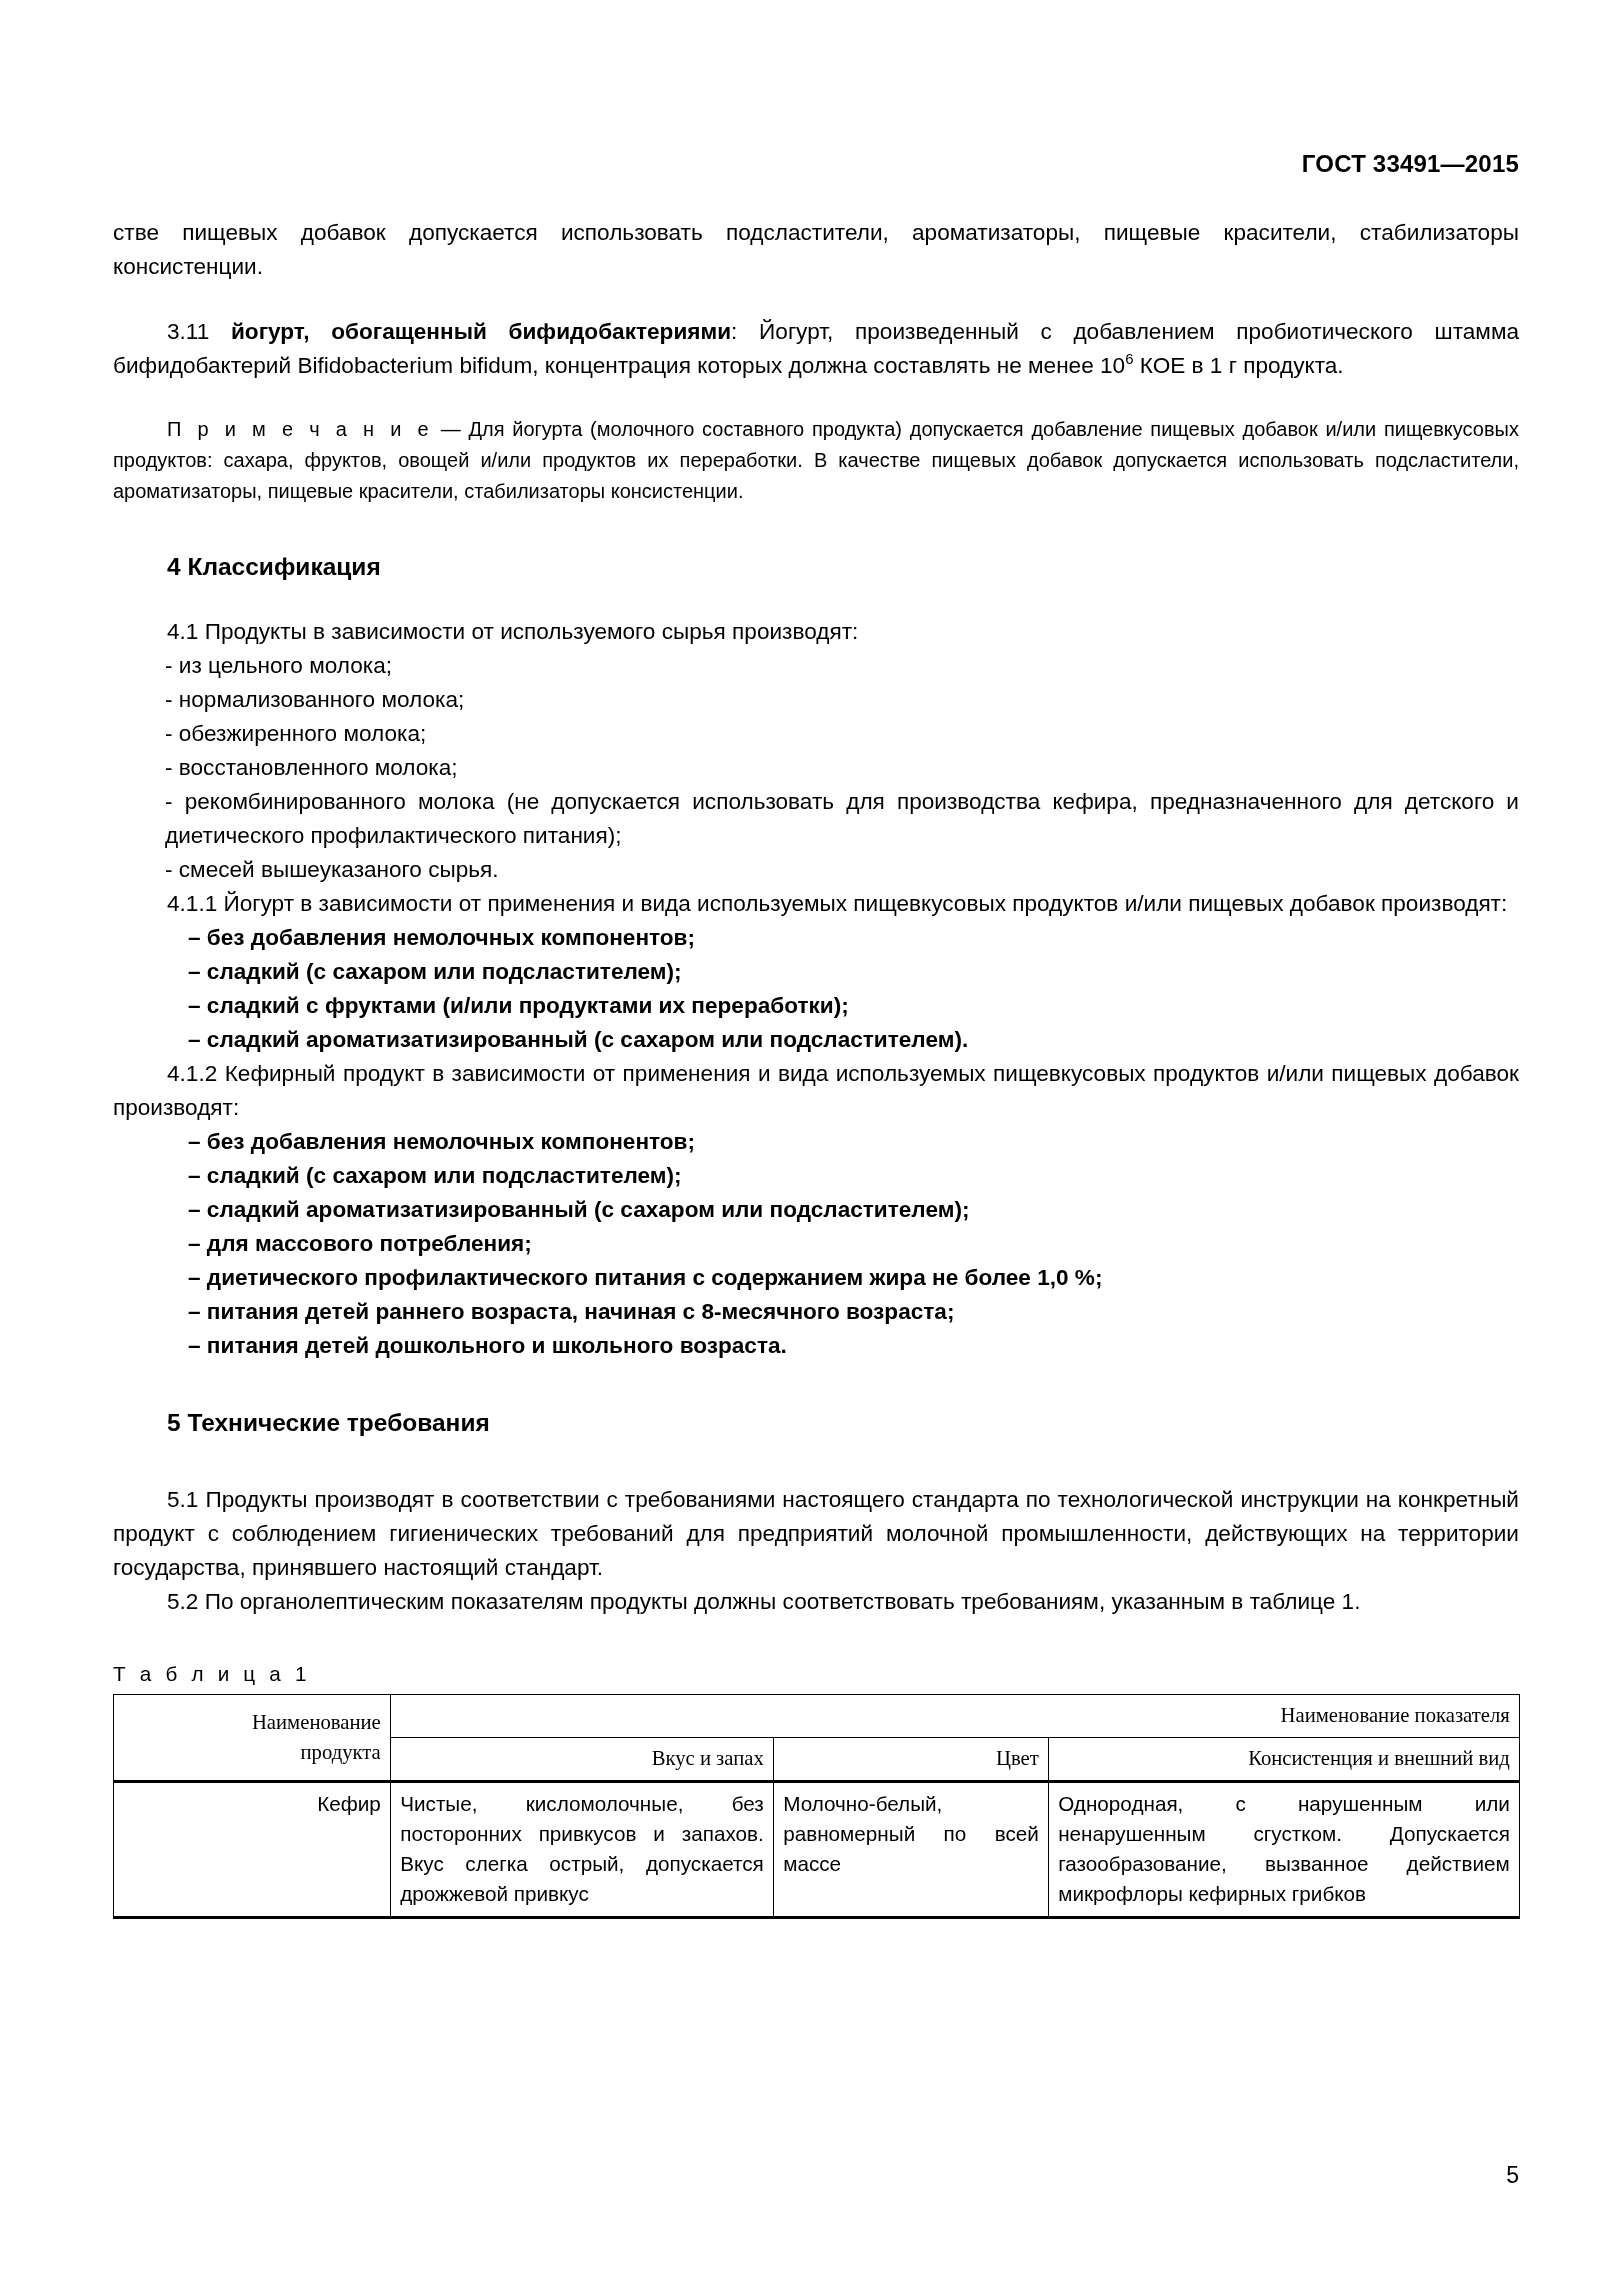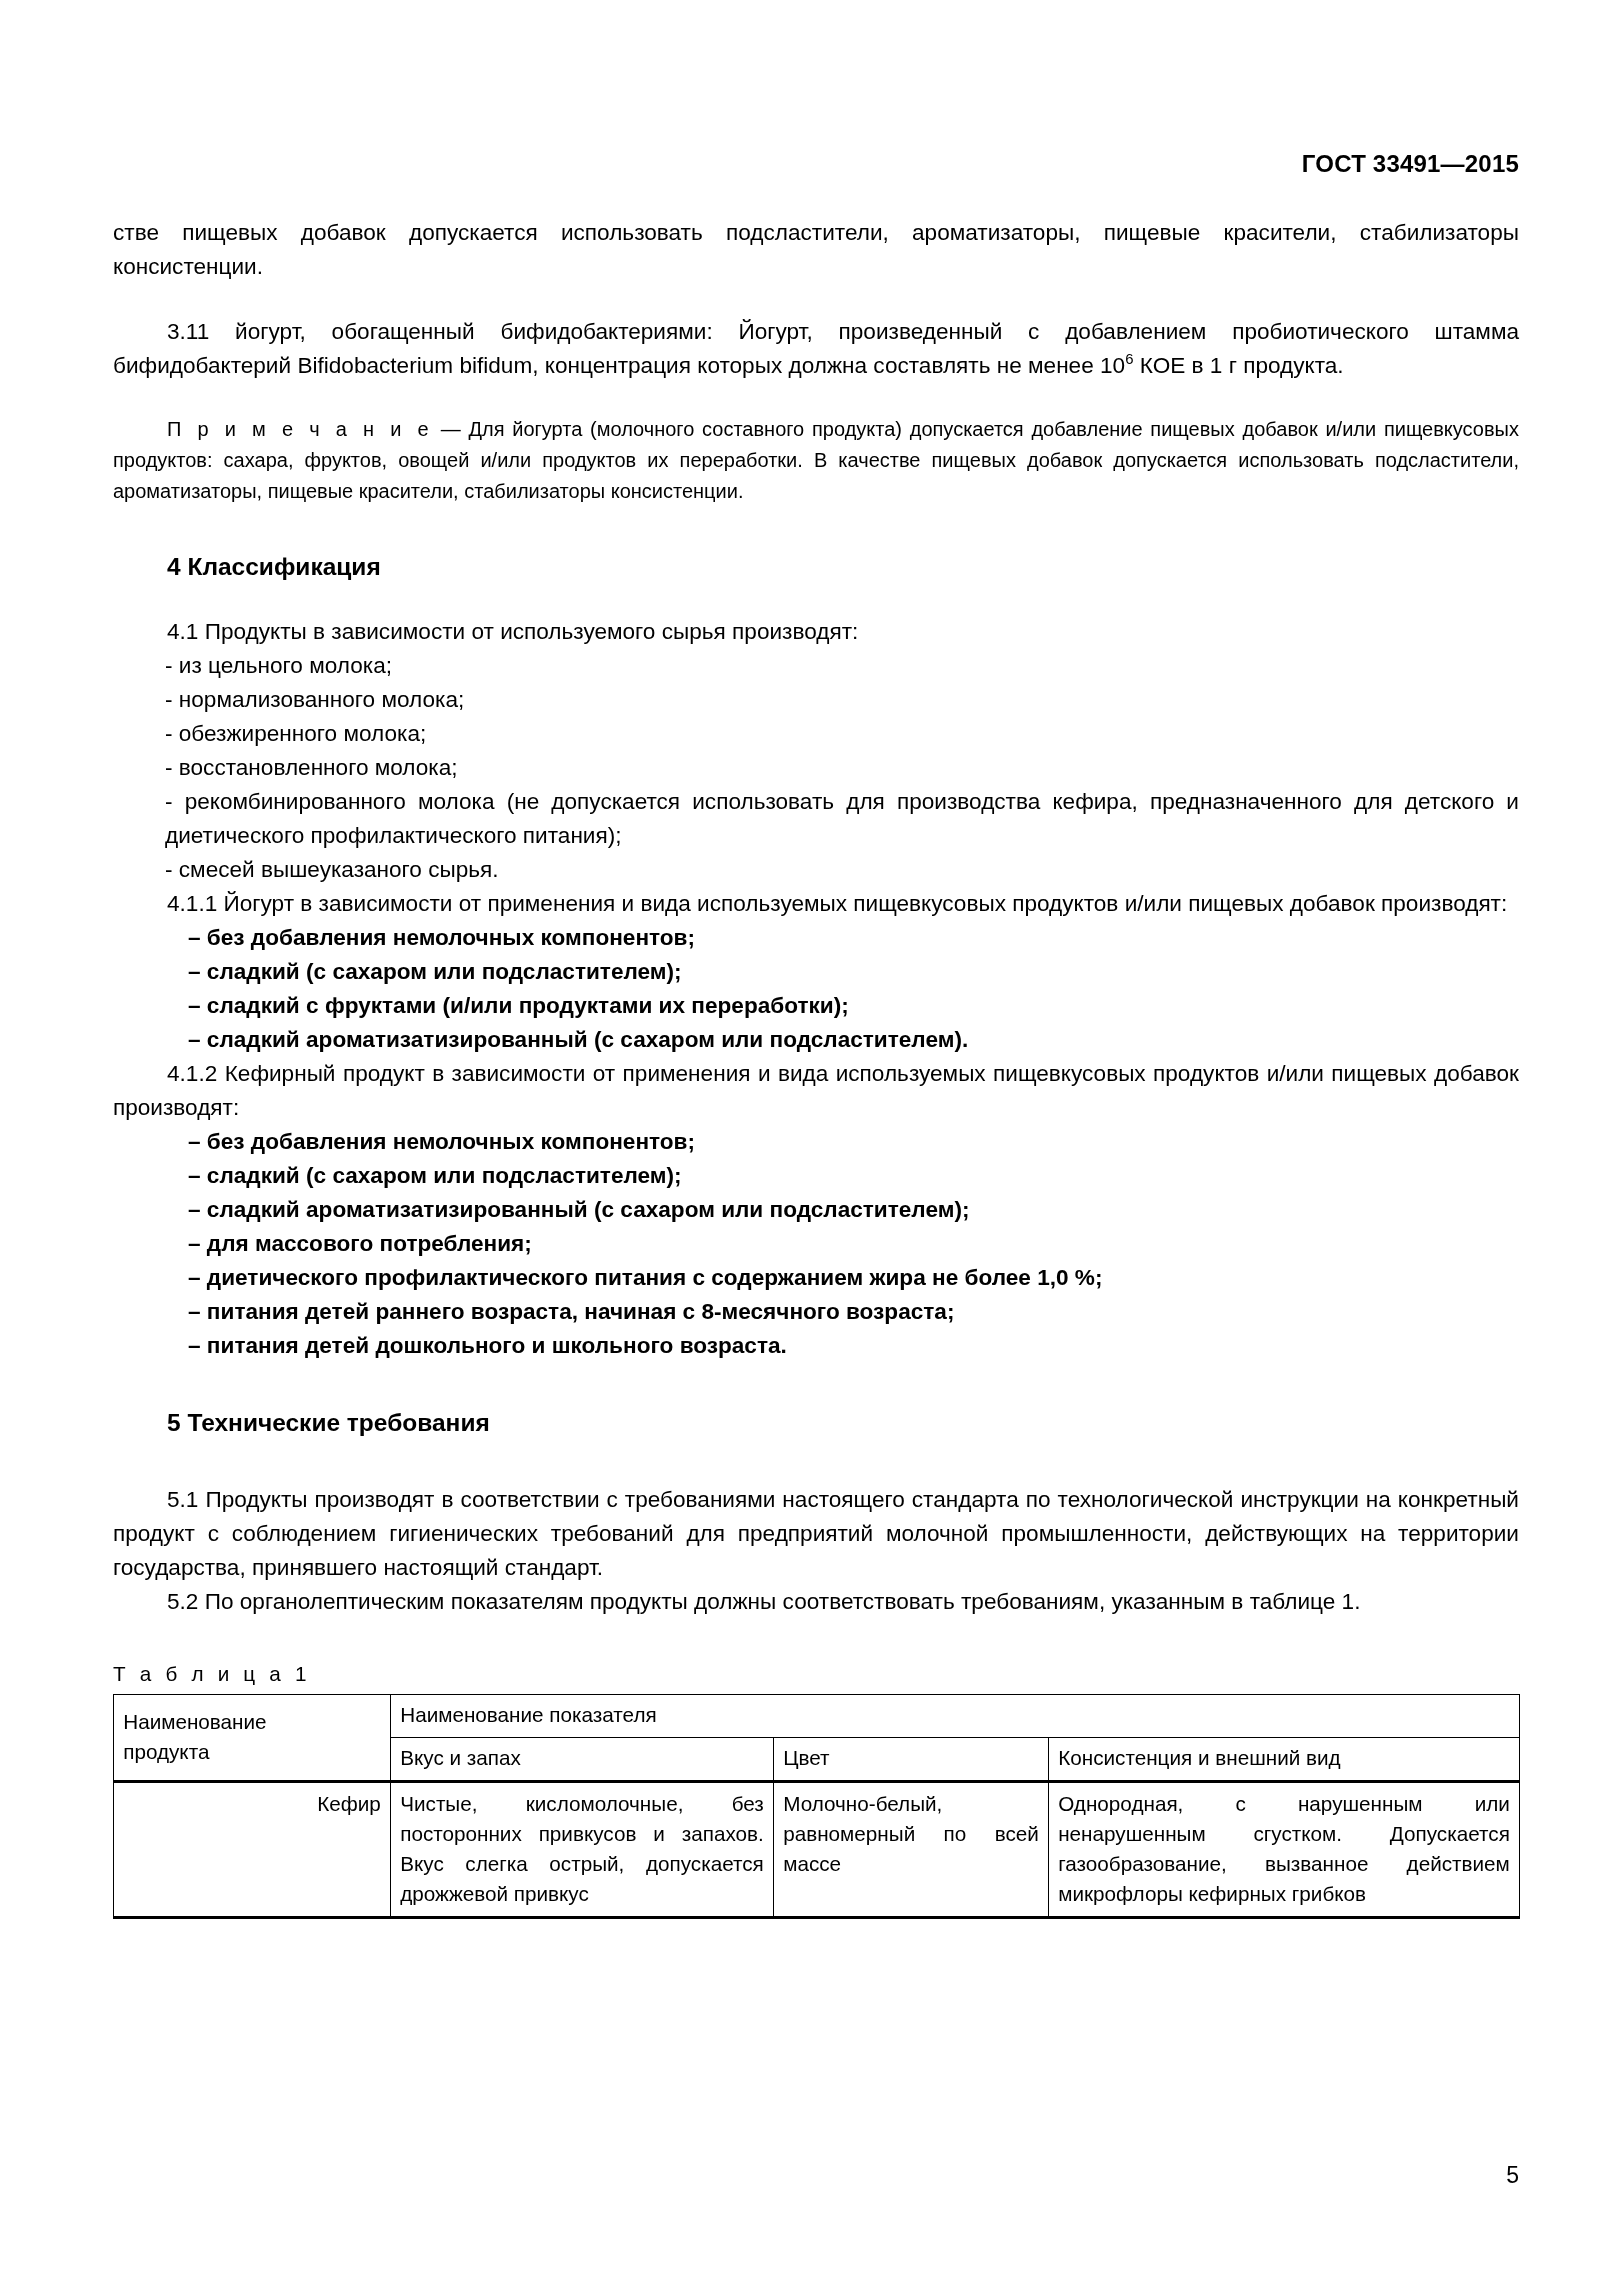--- a/index.html
+++ b/index.html
@@ -49,21 +49,21 @@
     margin: 0;
     font-size: 22.6px;
     line-height: 34px;
     text-align: justify;
     text-justify: inter-word;
   }
   .para-noind { text-indent: 0; }
   .gap-m { height: 31px; }
   .gap-l { height: 43px; }
 
-  .bold { font-weight: normal; }
+  .bold { font-weight: bold; }
 
   
   .note {
     font-size: 20px;
     line-height: 31px;
     text-align: justify;
     text-indent: 54px;
   }
   .note .sp {
     letter-spacing: 4.2px;
@@ -115,22 +115,23 @@
     font-size: 20.7px;
     line-height: 30px;
   }
   table.t1 td, table.t1 th {
     border: 1.5px solid #000;
     padding: 5.4px 9.2px 6.9px 9.2px;
     vertical-align: top;
     font-weight: normal;
   }
   table.t1 th.ctr, table.t1 td.ctr {
-    text-align: left;
+    text-align: right;
     vertical-align: middle;
+    font-family: Liberation Serif, serif;
   }
   table.t1 td.just {
     text-align: justify;
     text-justify: inter-word;
   }
   table.t1 td.first-col {
     text-align: right;
     vertical-align: top;
   }
   .col-w1 { width: 277px; }

